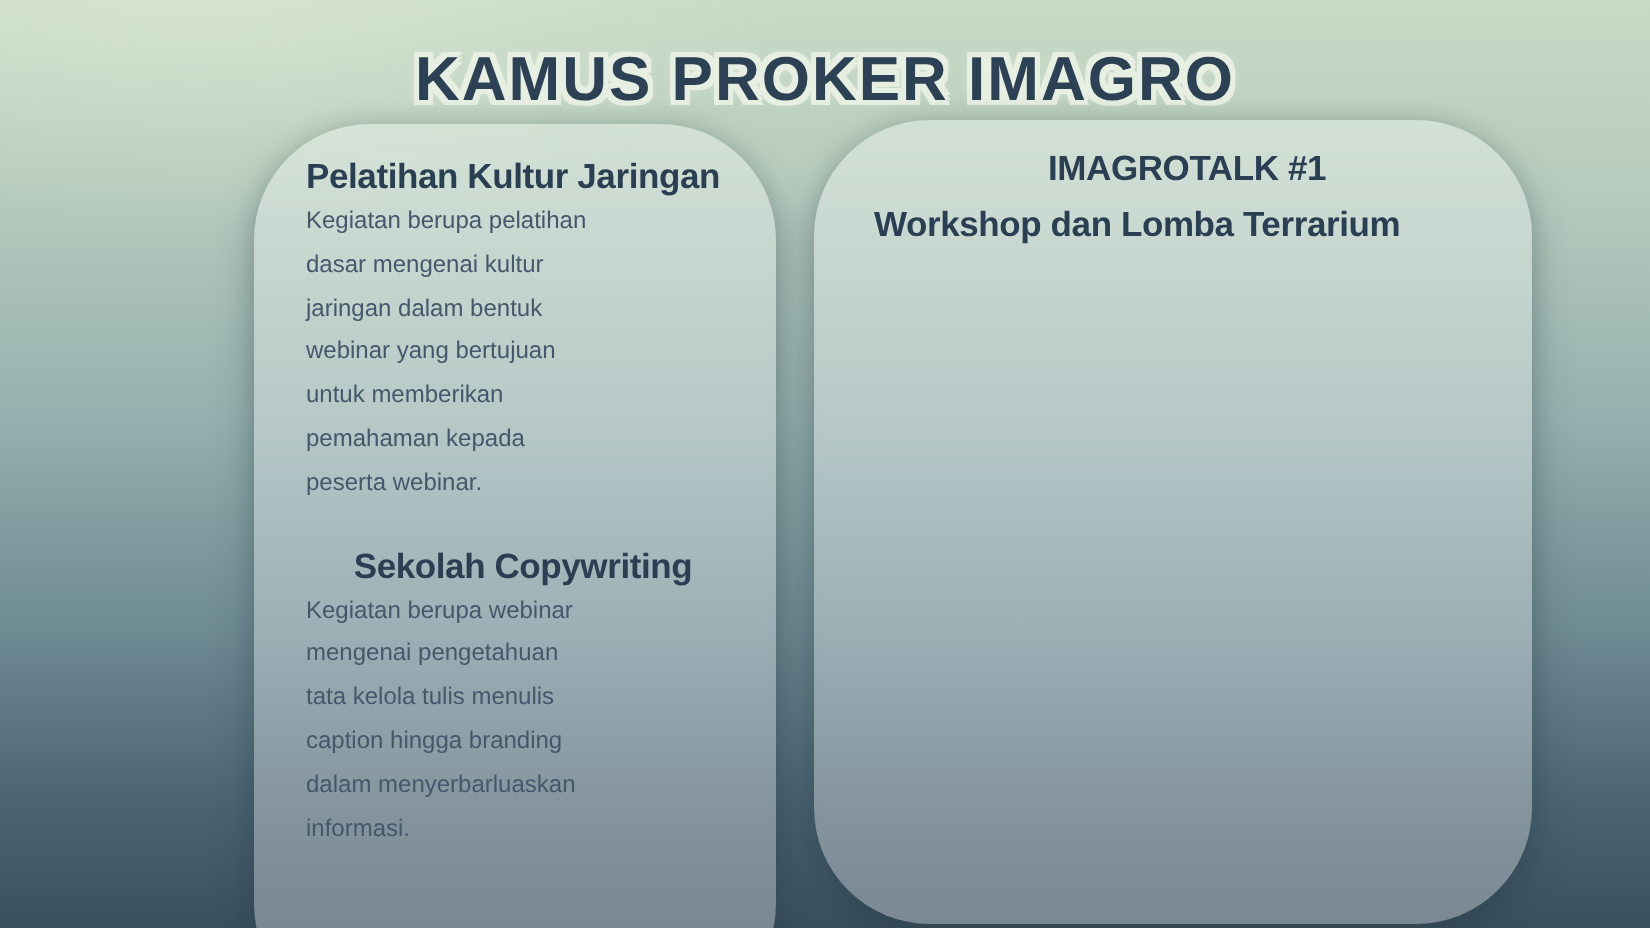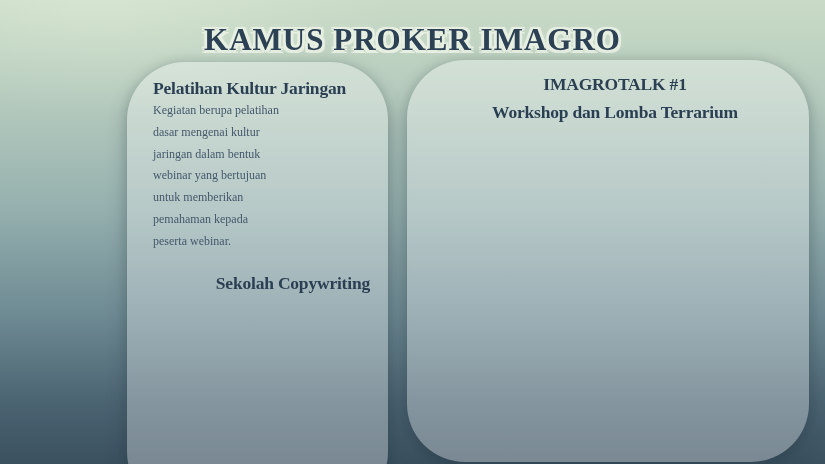--- a/index.html
+++ b/index.html
@@ -12,21 +12,20 @@
     overflow: hidden;
     background:
       radial-gradient(ellipse 60% 40% at 12% 0%, rgba(228,240,220,0.45), rgba(228,240,220,0) 60%),
       linear-gradient(180deg,
         #c9dbc6 0%,
         #b4cabd 22%,
         #95b0ae 45%,
         #6e8a93 68%,
         #4c6573 86%,
         #3a505f 100%);
-    font-family: Liberation Serif, serif;
   }
 
   .title {
     position: absolute;
     top: 22px;
     left: 0;
     right: 0;
     margin: 0;
     text-align: center;
     font-size: 31px;
@@ -42,44 +41,44 @@
   }
 
   .card {
     position: absolute;
     background: rgba(255,255,255,0.32);
     border-radius: 58px;
     box-shadow: 0 8px 20px rgba(33,49,58,0.30), 0 0 10px rgba(33,49,58,0.14);
     box-sizing: border-box;
   }
   .card-left  { left: 127px; top: 62px; width: 261px; height: 448px; padding: 16px 18px 0 26px; }
-  .card-right { left: 407px; top: 60px; width: 402px; height: 402px; padding: 14px 16px 0 30px; }
+  .card-right { left: 407px; top: 60px; width: 359px; height: 402px; padding: 14px 16px 0 30px; }
 
   .heading {
     font-size: 17.5px;
     font-weight: bold;
     letter-spacing: -0.2px;
     line-height: 21px;
     color: #2b3f53;
     margin: 0 0 1px 0;
   }
   .body {
     font-size: 12px;
     line-height: 21.8px;
     color: #44586c;
     white-space: pre-line;
     margin: 0;
   }
 
   .sec-l2 { margin-top: 20px; }
-  .sec-l2 .heading { text-align: right; }
+  .sec-l2 .heading { text-align: center; }
 
   .sec-r1 .heading { text-align: center; }
   .sec-r1 .body { margin-left: 16px; }
-  .sec-r2 { margin-top: 7px; text-align: center; }
+  .sec-r2 { margin-top: 7px; }
 </style>
 </head>
 <body>
 
 <div class="stage">
 
   <h1 class="title">KAMUS PROKER IMAGRO</h1>
 
   <div class="card card-left">
     <div class="section sec-l1">
@@ -87,20 +86,26 @@
       <div class="body">Kegiatan berupa pelatihan
 dasar mengenai kultur
 jaringan dalam bentuk
 webinar yang bertujuan
 untuk memberikan
 pemahaman kepada
 peserta webinar.</div>
     </div>
     <div class="section sec-l2">
       <div class="heading">Sekolah Copywriting</div>
+      <div class="body">Kegiatan berupa webinar
+mengenai pengetahuan
+tata kelola tulis menulis
+caption hingga branding
+dalam menyerbarluaskan
+informasi.</div>
     </div>
   </div>
 
   <div class="card card-right">
     <div class="section sec-r1">
       <div class="heading">IMAGROTALK #1</div>
     </div>
     <div class="section sec-r2">
       <div class="heading">Workshop dan Lomba Terrarium</div>
     </div>

